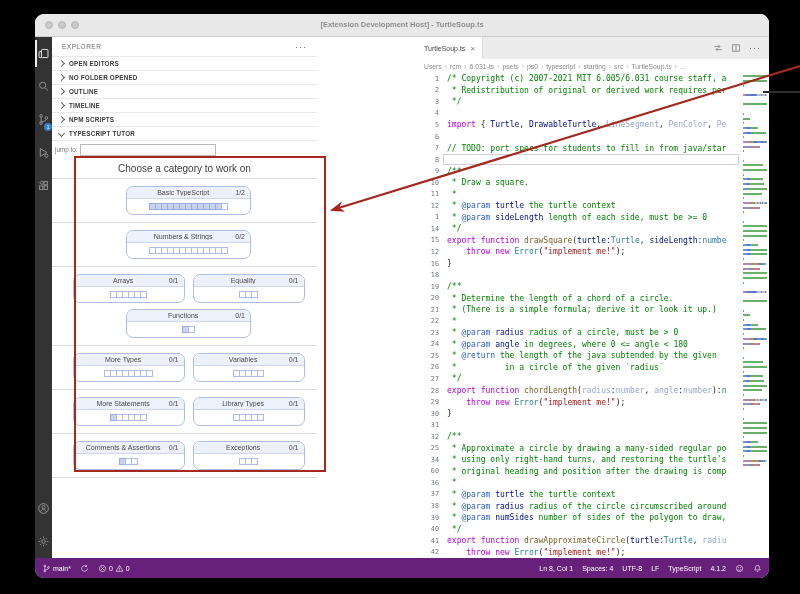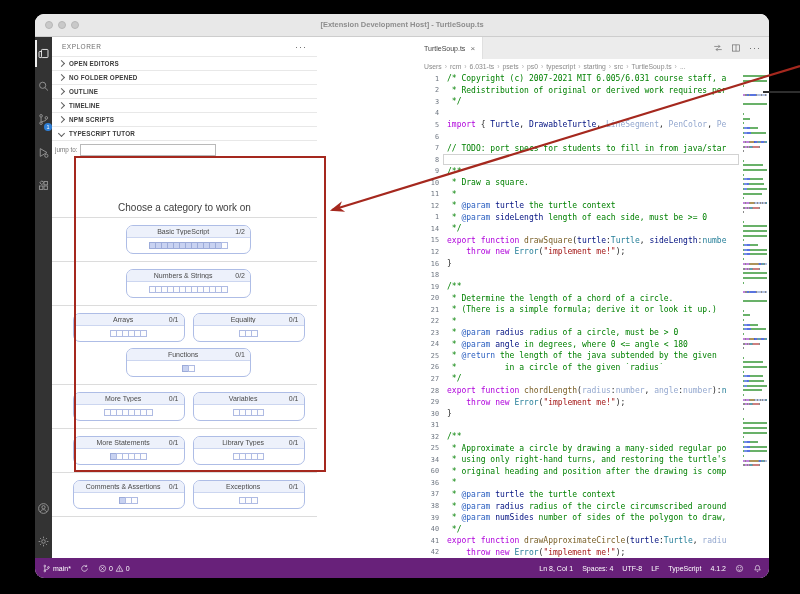--- a/index.html
+++ b/index.html
@@ -30,21 +30,21 @@
   .sections{width:265px;border-bottom:1px solid #e8e8e8;}
   .sec{height:13px;display:flex;align-items:center;border-top:1px solid #e8e8e8;padding:0 4px;}
   .sec .lbl{font-size:6.3px;font-weight:bold;color:#3a3a3a;letter-spacing:.2px;margin-left:5px;}
   .chev{width:4px;height:4px;border-right:1px solid #5f5f5f;border-bottom:1px solid #5f5f5f;display:inline-block;
         transform:rotate(-45deg);margin-left:3px;flex:0 0 auto;}
   .chev.down{transform:rotate(45deg);}
   .jump{height:17px;display:flex;align-items:center;gap:3px;padding:0 3px;width:265px;box-sizing:border-box;}
   .jump .lbl{font-size:6.3px;color:#777;}
   .jump input{width:130px;height:10px;border:1px solid #b9b9b9;background:#fff;font-size:6.5px;padding:0 2px;}
   
-  .tutor{width:265px;margin-top:39px;}
+  .tutor{width:265px;}
   .tutor-title{text-align:center;font-size:10px;color:#3d3d3d;padding:5px 0 4px;border-bottom:1px solid #dcdcdc;}
   .trow{display:flex;flex-wrap:wrap;justify-content:center;align-content:center;gap:6px 8px;
         padding:7px 4px 7px 12px;border-bottom:1px solid #dcdcdc;}
   .tbox{border:1px solid #aebde6;border-radius:7px;overflow:hidden;background:#fff;box-sizing:border-box;}
   .tbox.pair{width:112px;}
   .tbox.solo{width:125px;}
   .tbox .hd{background:#edf1fb;border-bottom:1px solid #ccd6f0;display:flex;align-items:center;padding:2px 5px;}
   .tbox .hd .lbl{flex:1;text-align:center;font-size:7px;color:#4a4a4a;white-space:nowrap;overflow:hidden;}
   .tbox .hd .cnt{font-size:7px;color:#4a4a4a;margin-left:1px;}
   .tbox .bd{display:flex;justify-content:center;padding:4px 2px;}

